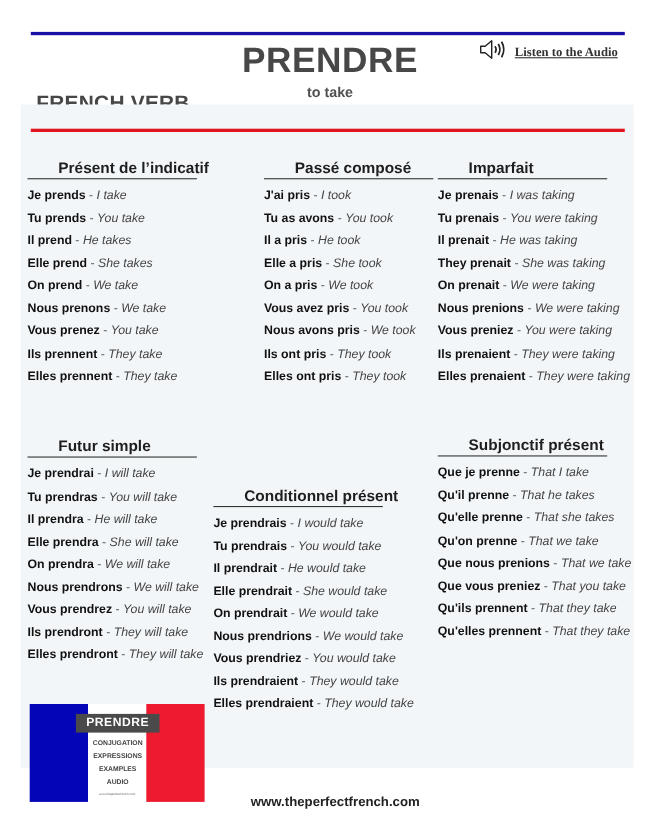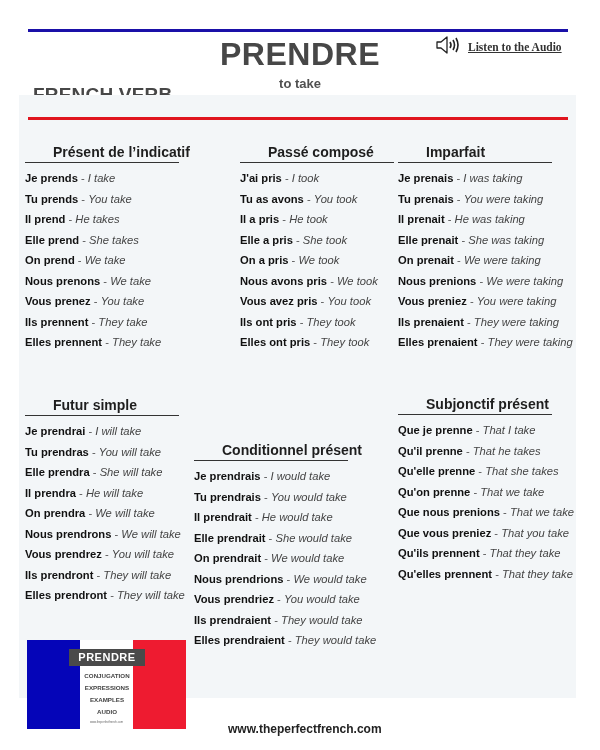--- a/index.html
+++ b/index.html
@@ -74,43 +74,43 @@
       <div class="row"><span class="fr">Ils prennent</span><span class="sep"> - </span><span class="en">They take</span></div>
       <div class="row"><span class="fr">Elles prennent</span><span class="sep"> - </span><span class="en">They take</span></div>
     </div>
     <div class="tense" style="left: 206px; top: 144px; margin-left: 34px;">
       <div class="tense-title">Passé composé</div>
       <div class="row"><span class="fr">J'ai pris</span><span class="sep"> - </span><span class="en">I took</span></div>
       <div class="row"><span class="fr">Tu as avons</span><span class="sep"> - </span><span class="en">You took</span></div>
       <div class="row"><span class="fr">Il a pris</span><span class="sep"> - </span><span class="en">He took</span></div>
       <div class="row"><span class="fr">Elle a pris</span><span class="sep"> - </span><span class="en">She took</span></div>
       <div class="row"><span class="fr">On a pris</span><span class="sep"> - </span><span class="en">We took</span></div>
+      <div class="row"><span class="fr">Vous avez pris</span><span class="sep"> - </span><span class="en">You took</span></div>
       <div class="row"><span class="fr">Nous avons pris</span><span class="sep"> - </span><span class="en">We took</span></div>
-      <div class="row"><span class="fr">Vous avez pris</span><span class="sep"> - </span><span class="en">You took</span></div>
       <div class="row"><span class="fr">Ils ont pris</span><span class="sep"> - </span><span class="en">They took</span></div>
       <div class="row"><span class="fr">Elles ont pris</span><span class="sep"> - </span><span class="en">They took</span></div>
     </div>
     <div class="tense" style="left: 398px; top: 144px;">
       <div class="tense-title">Imparfait</div>
       <div class="row"><span class="fr">Je prenais</span><span class="sep"> - </span><span class="en">I was taking</span></div>
       <div class="row"><span class="fr">Tu prenais</span><span class="sep"> - </span><span class="en">You were taking</span></div>
       <div class="row"><span class="fr">Il prenait</span><span class="sep"> - </span><span class="en">He was taking</span></div>
-      <div class="row"><span class="fr">Elle prenait</span><span class="sep"> - </span><span class="en">She was taking</span></div>
+      <div class="row"><span class="fr">They prenait</span><span class="sep"> - </span><span class="en">She was taking</span></div>
       <div class="row"><span class="fr">On prenait</span><span class="sep"> - </span><span class="en">We were taking</span></div>
       <div class="row"><span class="fr">Nous prenions</span><span class="sep"> - </span><span class="en">We were taking</span></div>
       <div class="row"><span class="fr">Vous preniez</span><span class="sep"> - </span><span class="en">You were taking</span></div>
       <div class="row"><span class="fr">Ils prenaient</span><span class="sep"> - </span><span class="en">They were taking</span></div>
       <div class="row"><span class="fr">Elles prenaient</span><span class="sep"> - </span><span class="en">They were taking</span></div>
     </div>
     <div class="tense" style="left: 25px; top: 397px;">
       <div class="tense-title">Futur simple</div>
       <div class="row"><span class="fr">Je prendrai</span><span class="sep"> - </span><span class="en">I will take</span></div>
       <div class="row"><span class="fr">Tu prendras</span><span class="sep"> - </span><span class="en">You will take</span></div>
+      <div class="row"><span class="fr">Il prendra</span><span class="sep"> - </span><span class="en">He will take</span></div>
       <div class="row"><span class="fr">Elle prendra</span><span class="sep"> - </span><span class="en">She will take</span></div>
-      <div class="row"><span class="fr">Il prendra</span><span class="sep"> - </span><span class="en">He will take</span></div>
       <div class="row"><span class="fr">On prendra</span><span class="sep"> - </span><span class="en">We will take</span></div>
       <div class="row"><span class="fr">Nous prendrons</span><span class="sep"> - </span><span class="en">We will take</span></div>
       <div class="row"><span class="fr">Vous prendrez</span><span class="sep"> - </span><span class="en">You will take</span></div>
       <div class="row"><span class="fr">Ils prendront</span><span class="sep"> - </span><span class="en">They will take</span></div>
       <div class="row"><span class="fr">Elles prendront</span><span class="sep"> - </span><span class="en">They will take</span></div>
     </div>
     <div class="tense" style="left: 194px; top: 397px; margin-top: 45px;">
       <div class="tense-title">Conditionnel présent</div>
       <div class="row"><span class="fr">Je prendrais</span><span class="sep"> - </span><span class="en">I would take</span></div>
       <div class="row"><span class="fr">Tu prendrais</span><span class="sep"> - </span><span class="en">You would take</span></div>

